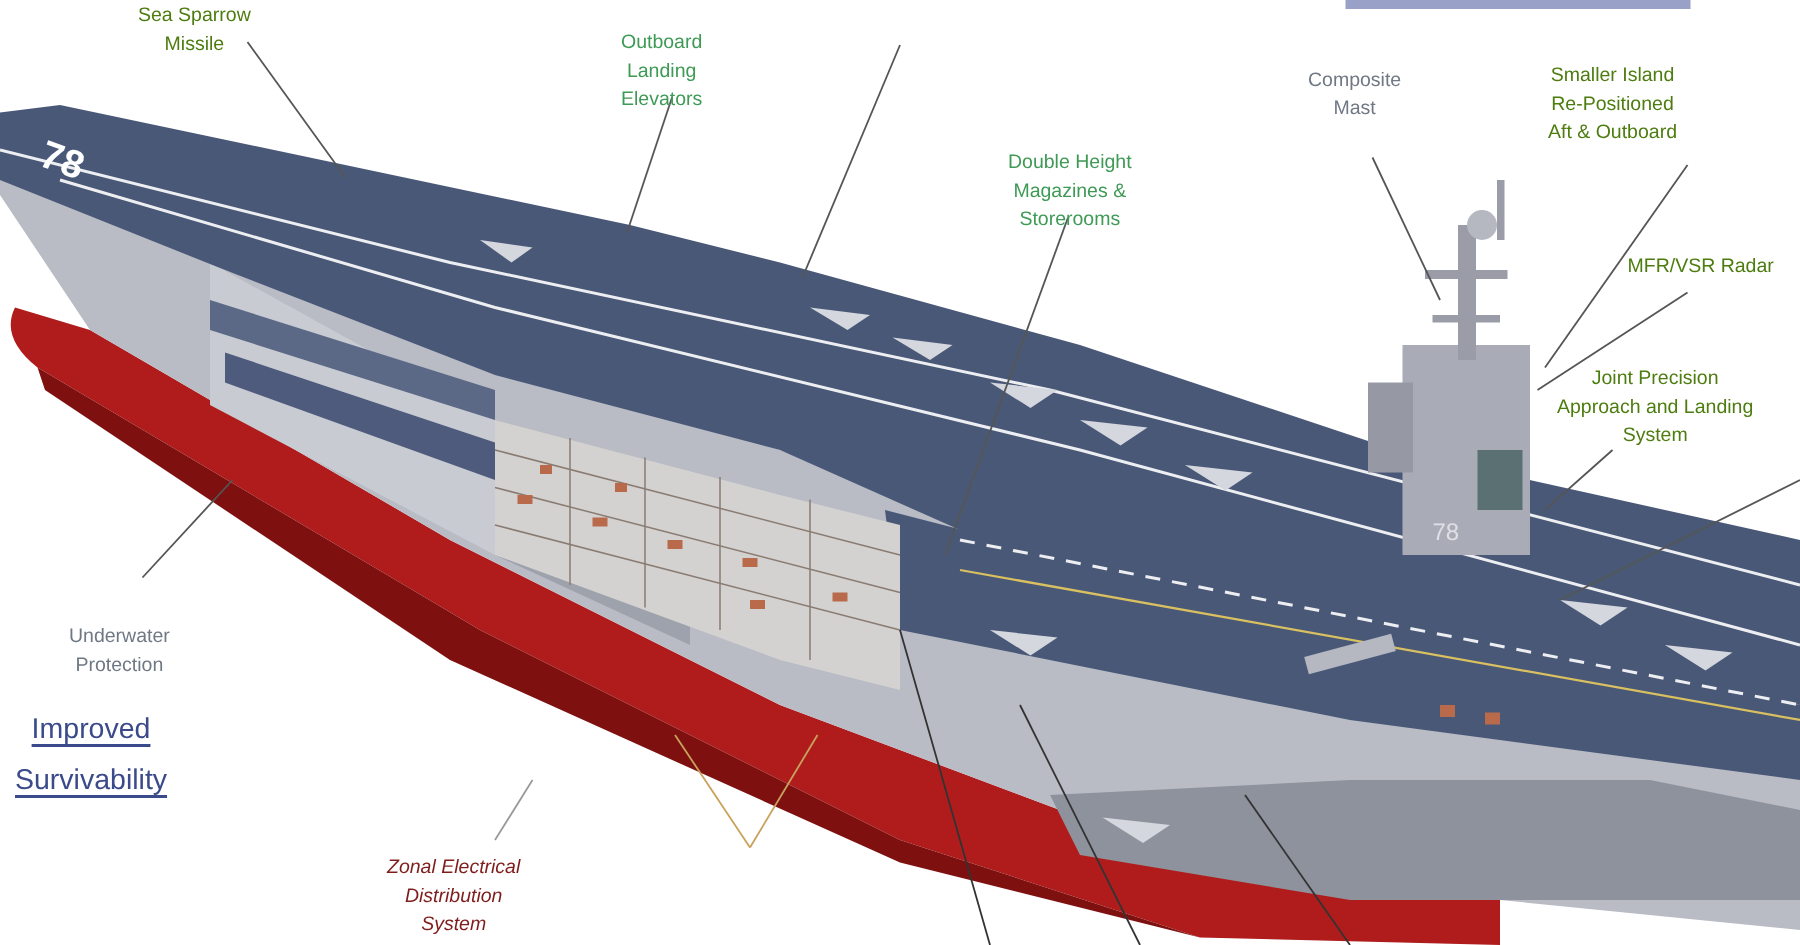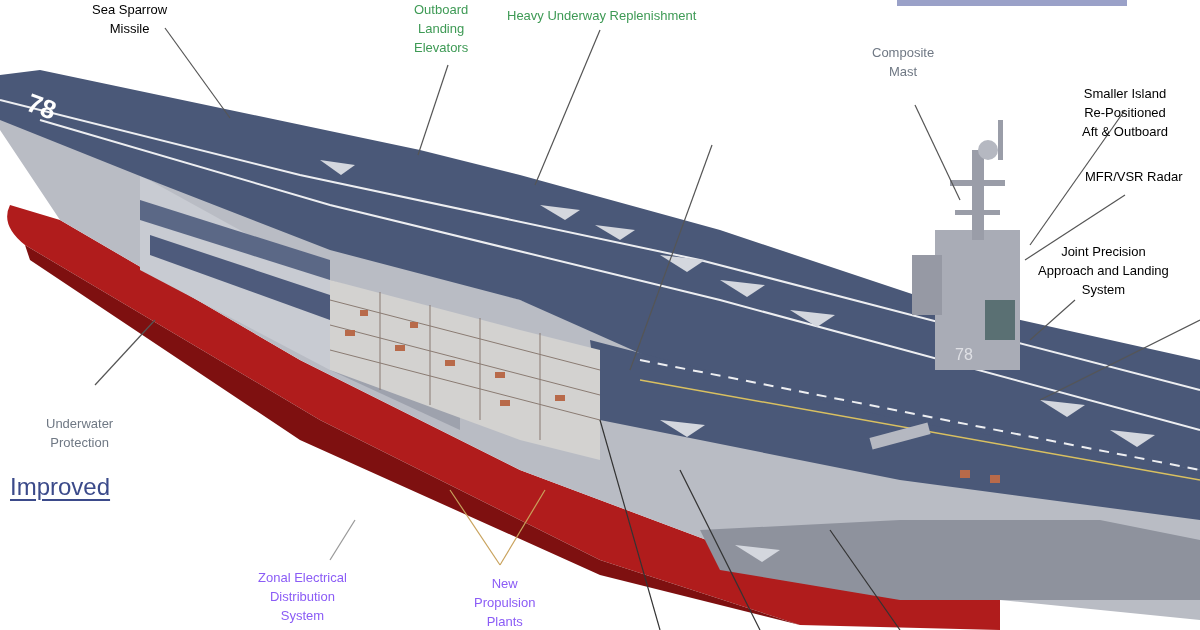--- a/index.html
+++ b/index.html
@@ -1,23 +1,23 @@
 <!DOCTYPE html>
 <html><head>
   <meta charset="utf-8">
   <style>
     html, body { margin:0; padding:0; }
     body { width:1200px; height:630px; overflow:hidden; background:#ffffff; position:relative; font-family:"Liberation Sans", sans-serif; }
     #stage { position:absolute; left:0; top:0; width:1200px; height:630px; }
     .lbl { position:absolute; text-align:center; font-size:13px; line-height:19px; white-space:nowrap; }
-    .blue { color:#000000; }
-    .green { color:#3e9a55; }
-    .tan { color:#8b5cf6; }
+    .blue { color:#4d7c0f; }
+    .green { color:#3e9a55;margin-top:18px; }
+    .tan { color:#7f1d1d;font-style:italic; }
     .gray { color:#6f7884; }
-    .heading { position:absolute; font-size:24px; line-height:34px; color:#3b4a8a; text-decoration:underline; text-decoration-thickness:2px; text-underline-offset:4px; text-align:center; }
+    .heading { position:absolute; font-size:19px; line-height:34px; color:#3b4a8a; text-decoration:underline; text-decoration-thickness:2px; text-underline-offset:4px; text-align:center; }
     .banner { position:absolute; left:897px; top:0; width:230px; height:6px; background:#9aa1c8; }
   </style>
 </head>
 <body>
 
 <div id="stage">
   <div class="banner"></div>
 
   <svg width="1200" height="630" viewBox="0 0 1200 630" style="position:absolute;left:0;top:0">
 
@@ -117,55 +117,55 @@
     <div>Sea Sparrow</div>
     <div>Missile</div>
   </div>
 
   <div class="lbl green" style="left:414px;top:0px;">
     <div>Outboard</div>
     <div>Landing</div>
     <div>Elevators</div>
   </div>
 
-  <div class="lbl green" style="left:507px;top:6px;">Heavy Underway Replenishment</div>
 
+  <div class="lbl green" style="left:672px;top:80px;">
+    <div>Double Height</div>
+    <div>Magazines &amp;</div>
+    <div>Storerooms</div>
+  </div>
 
   <div class="lbl gray" style="left:872px;top:43px;">
     <div>Composite</div>
     <div>Mast</div>
   </div>
 
-  <div class="lbl blue" style="left:1082px;top:40px;margin-top:44px;">
+  <div class="lbl blue" style="left:1032px;top:40px;">
     <div>Smaller Island</div>
     <div>Re-Positioned</div>
     <div>Aft &amp; Outboard</div>
   </div>
 
   <div class="lbl blue" style="left:1085px;top:167px;text-align:right;">MFR/VSR Radar</div>
 
   <div class="lbl blue" style="left:1038px;top:242px;">
     <div>Joint Precision</div>
     <div>Approach and Landing</div>
     <div>System</div>
   </div>
 
   <div class="lbl gray" style="left:46px;top:414px;">
     <div>Underwater</div>
     <div>Protection</div>
   </div>
 
   <div class="heading" style="left:10px;top:470px;">
     <div>Improved</div>
+    <div>Survivability</div>
   </div>
 
   <div class="lbl tan" style="left:258px;top:568px;">
     <div>Zonal Electrical</div>
     <div>Distribution</div>
     <div>System</div>
   </div>
 
-  <div class="lbl tan" style="left:474px;top:574px;">
-    <div>New</div>
-    <div>Propulsion</div>
-    <div>Plants</div>
-  </div>
 </div>
 
 </body></html>

